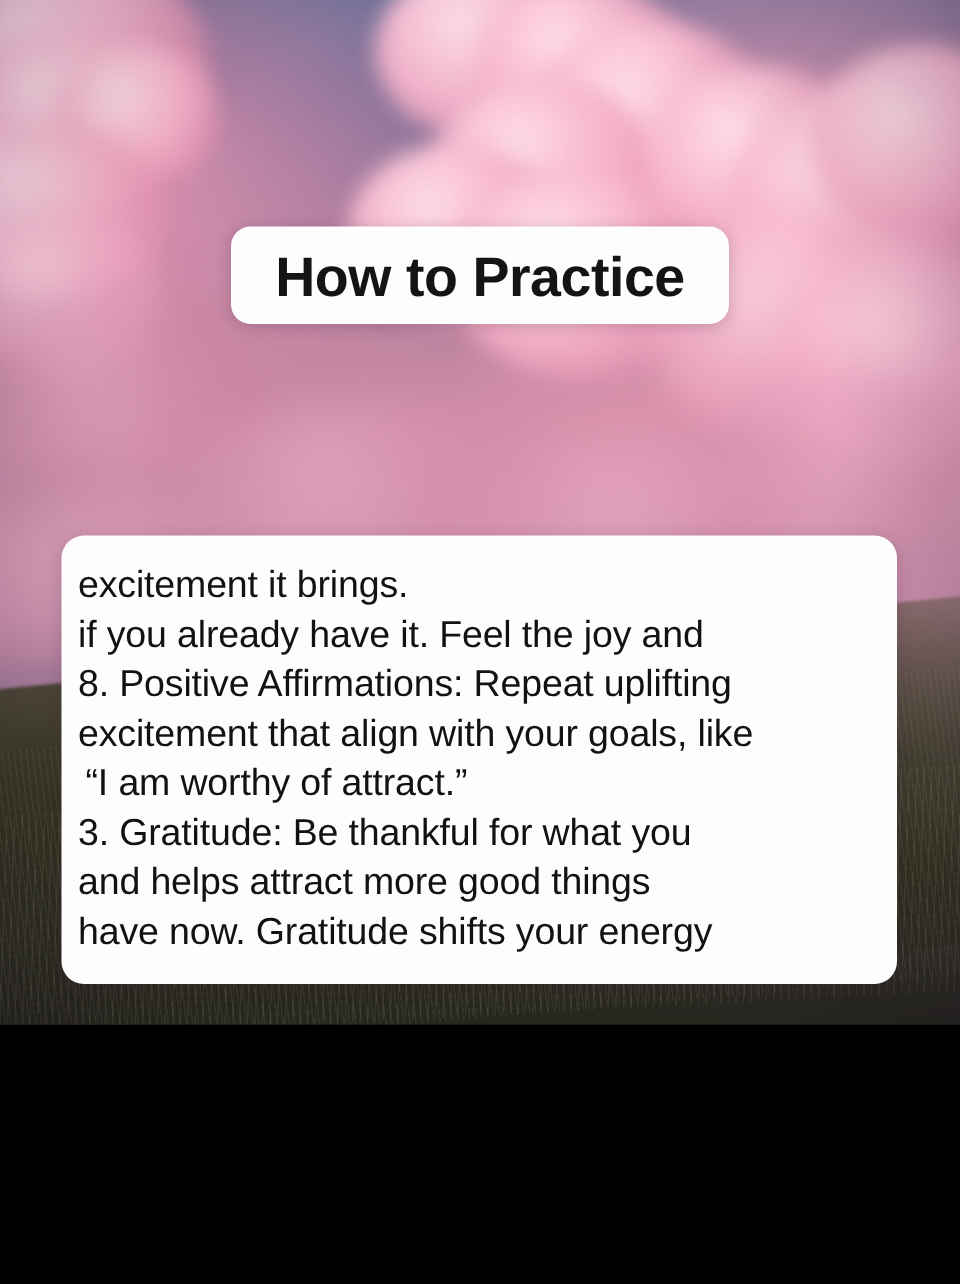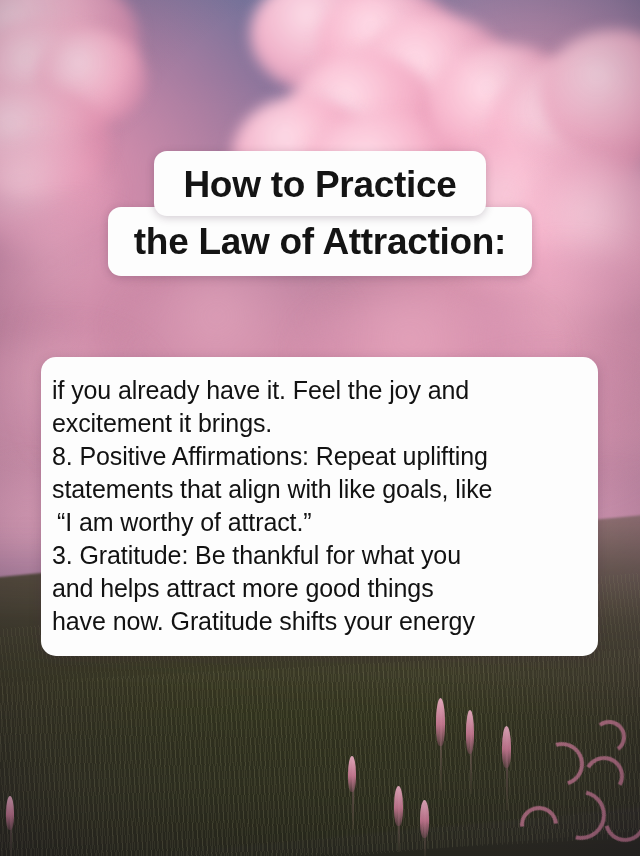--- a/index.html
+++ b/index.html
@@ -6,21 +6,21 @@
 
   html, body {
     width:640px; height:856px;
     overflow:hidden;
     background:#000;
     font-family:"Liberation Sans", sans-serif;
   }
 
   #poster {
     position:relative;
-    width:640px; height:856px;
+    width:640px; height:683px;
     overflow:hidden;
     isolation:isolate;
   }
 
   
   .sky {
     position:absolute; inset:0;
     background:
       linear-gradient(178deg,
         #6d7199 0%,
@@ -311,27 +311,26 @@
   <div class="curl" style="left:584px;top:756px;width:40px;height:40px;transform:rotate(-16deg);"></div>
   <div class="curl" style="left:556px;top:790px;width:50px;height:50px;transform:rotate(58deg);"></div>
   <div class="curl" style="left:604px;top:800px;width:42px;height:42px;transform:rotate(120deg);"></div>
   <div class="curl" style="left:520px;top:806px;width:38px;height:38px;transform:rotate(-50deg);"></div>
   <div class="curl" style="left:592px;top:720px;width:34px;height:34px;transform:rotate(8deg);"></div>
 
   <div class="vignette"></div>
 
   <div class="title-wrap">
     <div class="title-line l1">How to Practice</div>
-    <div class="title-line l2">the Law of Attraction:</div>
   </div>
 
   <div class="body-card">
+    <p>excitement it brings.</p>
     <p>if you already have it. Feel the joy and</p>
-    <p>excitement it brings.</p>
     <p>8. Positive Affirmations: Repeat uplifting</p>
-    <p>statements that align with like goals, like</p>
+    <p>excitement that align with your goals, like</p>
     <p class="indent">“I am worthy of attract.”</p>
     <p>3. Gratitude: Be thankful for what you</p>
     <p>and helps attract more good things</p>
     <p>have now. Gratitude shifts your energy</p>
   </div>
 
 </div>
 
 </body></html>

